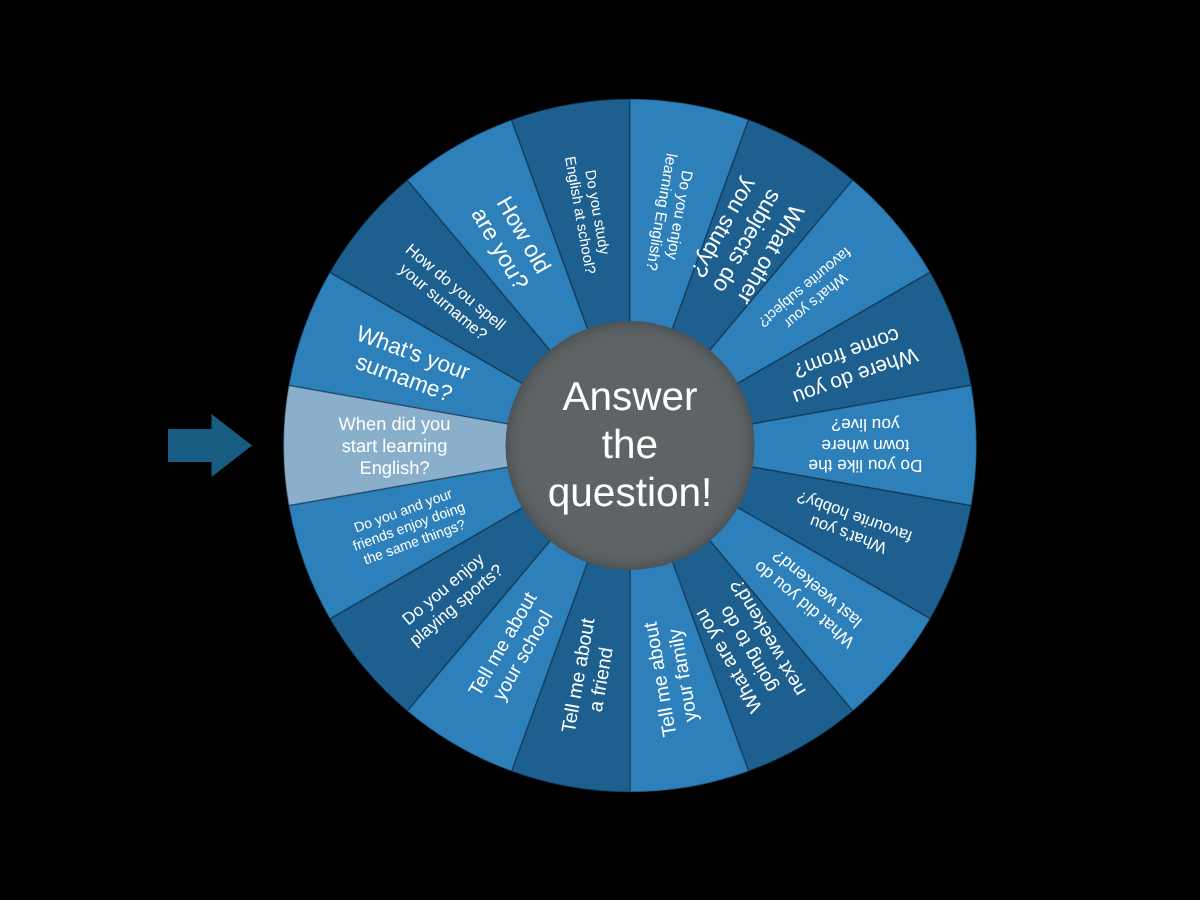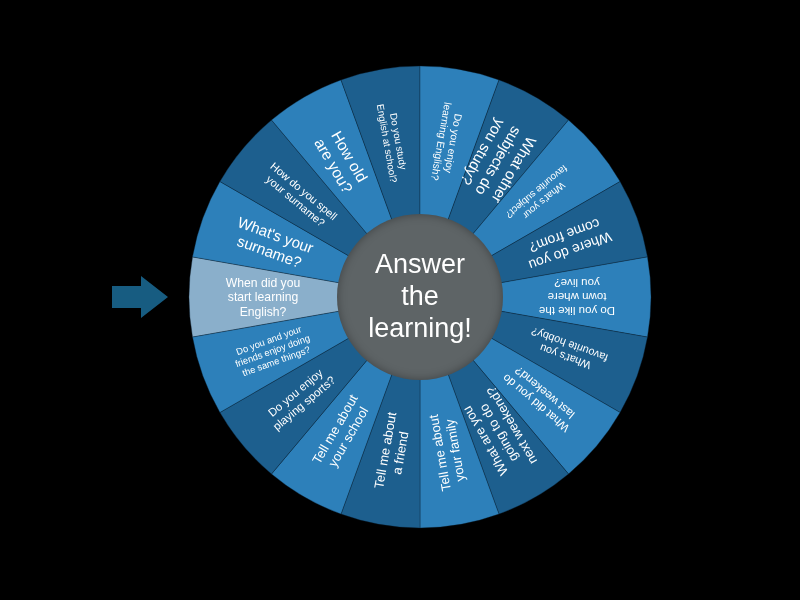--- a/index.html
+++ b/index.html
@@ -88,15 +88,15 @@
         <text transform="translate(341.5 433.0) rotate(300)" text-anchor="middle" fill="#ffffff" font-size="13.0"><tspan x="0" y="-3.1">Tell me about</tspan><tspan x="0" y="12.3">your school</tspan></text>
         <path d="M 420 297 L 219.9 412.5 A 231 231 0 0 0 271.5 474.0 Z" fill="#1d5f8e" stroke="rgba(10,30,45,0.35)" stroke-width="1"></path>
         <text transform="translate(299.7 397.9) rotate(320)" text-anchor="middle" fill="#ffffff" font-size="11.5"><tspan x="0" y="-2.8">Do you enjoy</tspan><tspan x="0" y="10.8">playing sports?</tspan></text>
         <path d="M 420 297 L 192.5 337.1 A 231 231 0 0 0 219.9 412.5 Z" fill="#2d80ba" stroke="rgba(10,30,45,0.35)" stroke-width="1"></path>
         <text transform="translate(272.5 350.7) rotate(340)" text-anchor="middle" fill="#ffffff" font-size="9.4"><tspan x="0" y="-7.8">Do you and your</tspan><tspan x="0" y="3.3">friends enjoy doing</tspan><tspan x="0" y="14.4">the same things?</tspan></text>
       </g>
   </svg>
 
   <div class="center-label" style="background-color: rgb(94, 100, 102);">Answer
 the
-learning!</div>
+question!</div>
 
 </div>
 
 </body></html>

